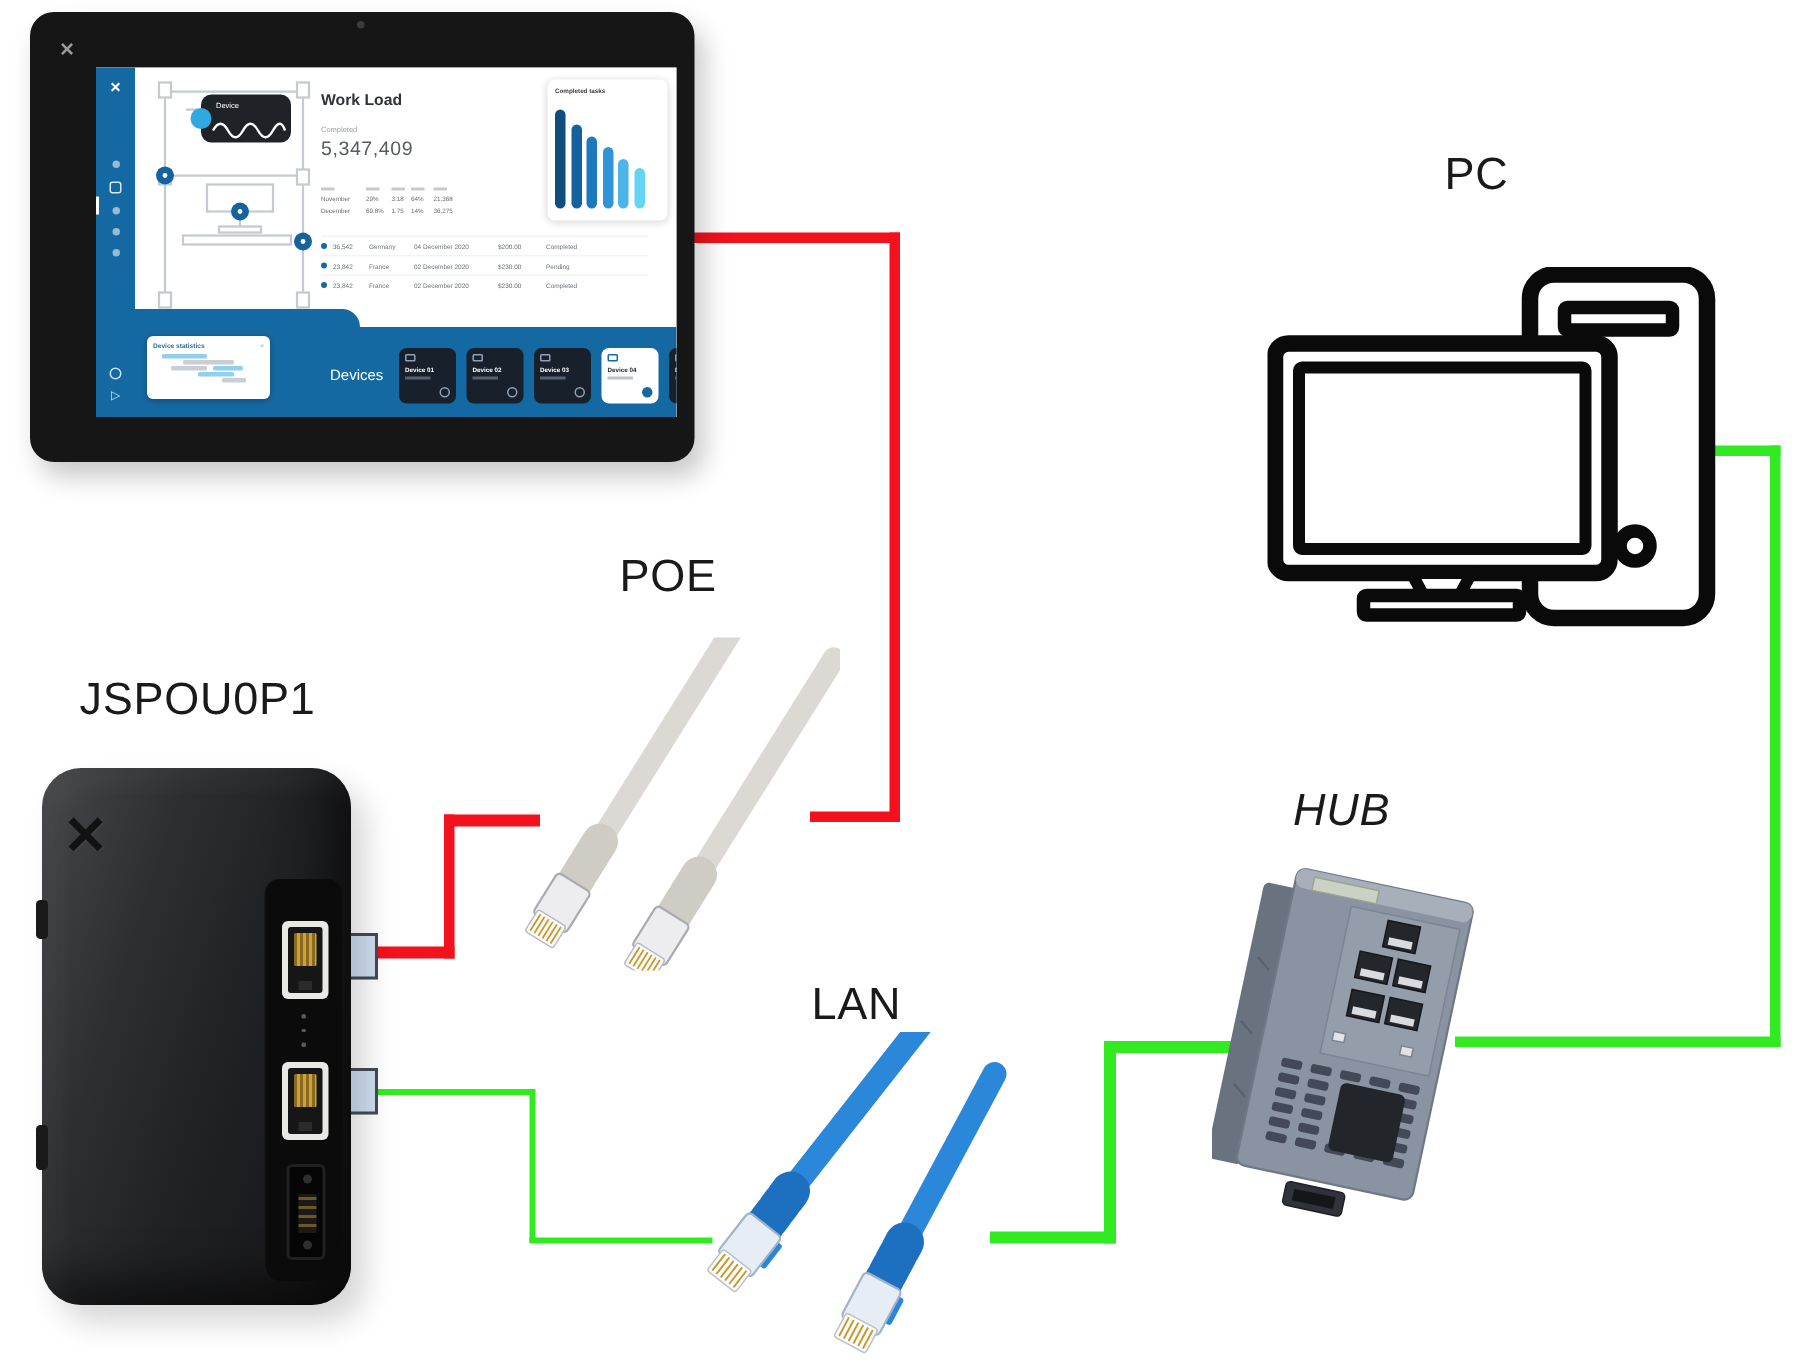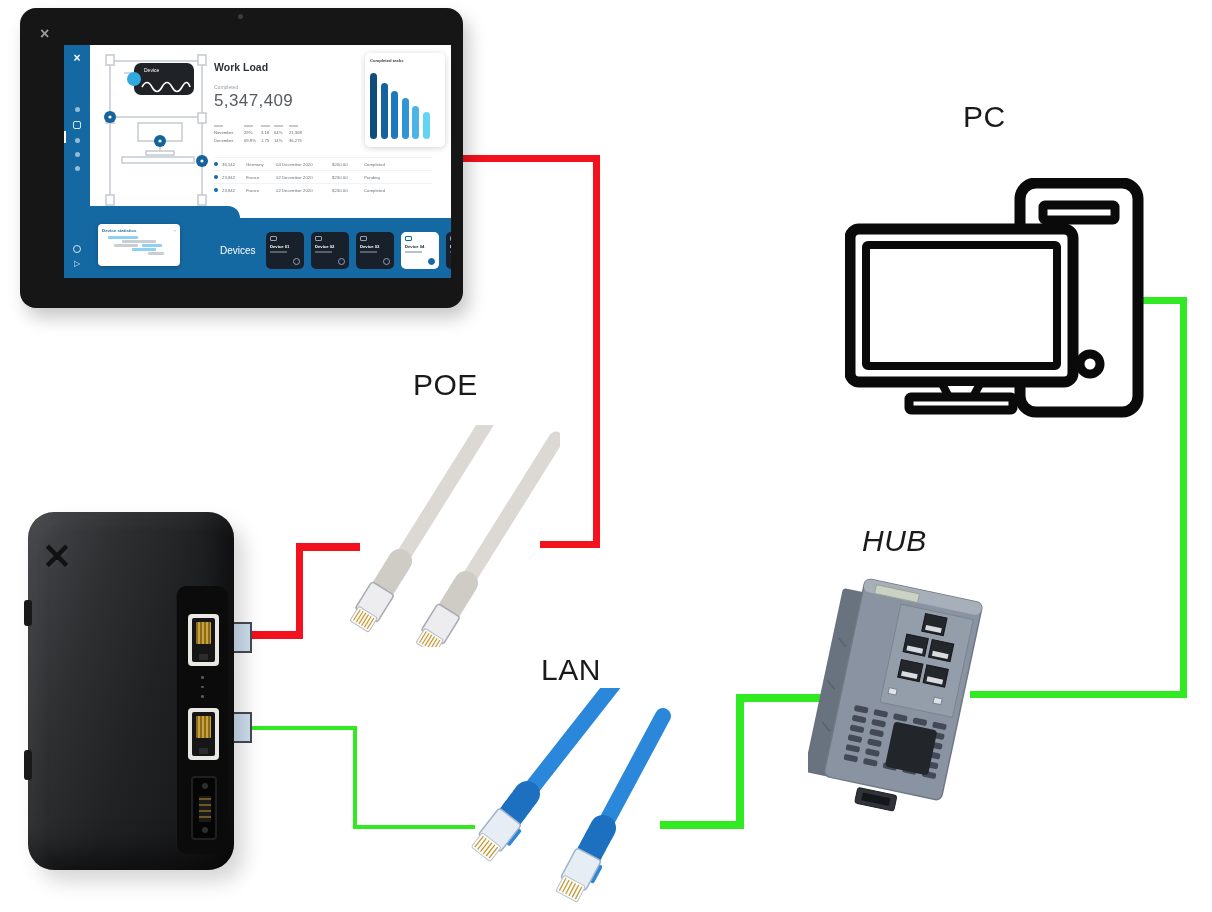--- a/index.html
+++ b/index.html
@@ -30,21 +30,21 @@
   .sb-square { width:8px; height:8px; border:1px solid #d7e8f5; border-radius:2px; }
   .sb-active-bar { position:absolute; left:0; top:86px; width:2px; height:12px; background:#fff; }
   .sb-bottom { position:absolute; bottom:10px; left:0; width:26px; display:flex; flex-direction:column; align-items:center; gap:7px; }
   .sb-ring { width:8px; height:8px; border:1.5px solid rgba(255,255,255,.8); border-radius:50%; }
   .sb-play { color:rgba(255,255,255,.8); font-size:8px; line-height:8px; }
   .app-content { position:absolute; left:26px; top:0; right:0; bottom:0; background:#fff; }
 
   .wl-block { position:absolute; left:124px; top:16px; width:120px; }
   .wl-title { font-size:10.5px; font-weight:bold; color:#2e3338; }
   .wl-completed { margin-top:11px; font-size:5px; color:#9aa0a5; }
-  .wl-value { margin-top:1px; font-size:17px; color:#565b60; letter-spacing:.4px; }
+  .wl-value { margin-top:1px; font-size:13px; color:#565b60; letter-spacing:.4px; }
 
   .mini-table { position:absolute; left:124px; top:78px; width:118px; font-size:4.2px; color:#6b7artifacts277; }
   .mt-row { display:grid; grid-template-columns:30px 17px 13px 15px 22px; margin-bottom:3px; color:#666c71; }
   .mt-head span { display:inline-block; width:9px; height:2px; background:#c6cacd; margin-top:2px; }
 
   .orders { position:absolute; left:124px; top:112px; width:218px; }
   .order-row { display:grid; grid-template-columns:8px 24px 30px 56px 32px 36px;
     align-items:center; height:13px; border-top:1px solid #f2f3f4; font-size:4.3px; color:#6b7277; }
   .order-dot { width:4px; height:4px; border-radius:50%; background:#1569a2; }
 
@@ -125,20 +125,21 @@
   <div class="link" style="left: 736px; top: 694px; width: 90px; height: 8px; background: rgb(49, 234, 34);"></div>
   <div class="link" style="left: 970px; top: 691px; width: 217px; height: 7px; background: rgb(49, 234, 34);"></div>
   <div class="link" style="left: 1180px; top: 297px; width: 7px; height: 401px; background: rgb(49, 234, 34);"></div>
   <div class="link" style="left: 1138px; top: 297px; width: 49px; height: 7px; background: rgb(49, 234, 34);"></div>
 
   <div class="port-marker" style="left: 228px; top: 622px; background: rgb(207, 224, 241); border-color: rgb(69, 75, 81);"></div>
   <div class="port-marker" style="left: 228px; top: 712px; background: rgb(207, 224, 241); border-color: rgb(69, 75, 81);"></div>
 
   <div class="label" style="left:963px;top:100px;">PC</div>
   <div class="label" style="left:413px;top:368px;">POE</div>
+  <div class="label" style="left:53px;top:450px;">JSPOU0P1</div>
   <div class="label" style="left:541px;top:653px;">LAN</div>
   <div class="label" style="left:862px;top:524px;font-style:italic;">HUB</div>
 
   <div class="tablet">
     <div class="camera"></div>
     <div class="bezel-close">×</div>
     <div class="screen">
 
       <div class="app-sidebar">
         <span class="sb-close">×</span>

